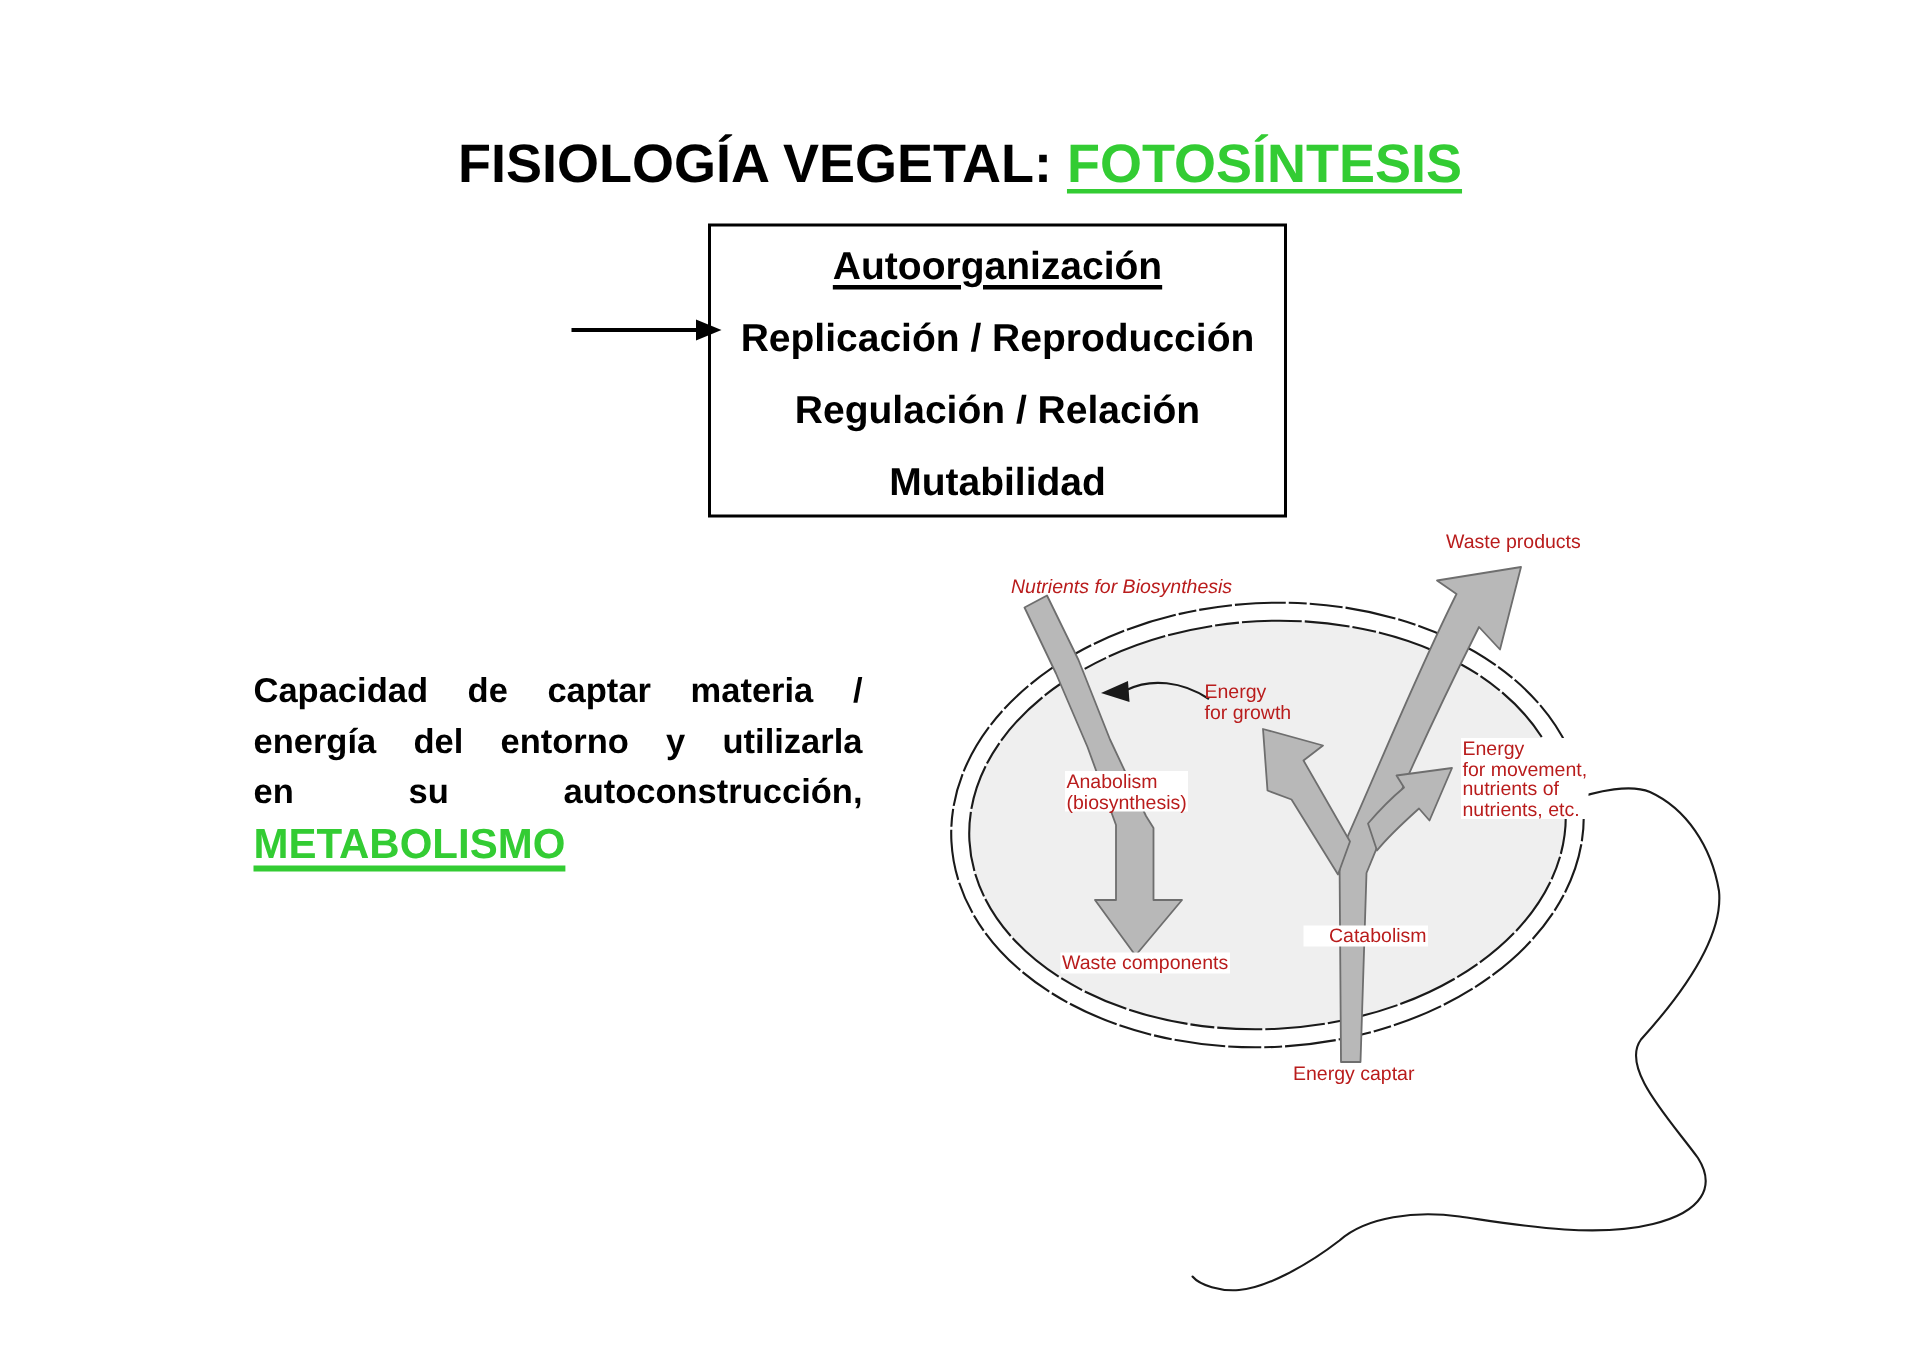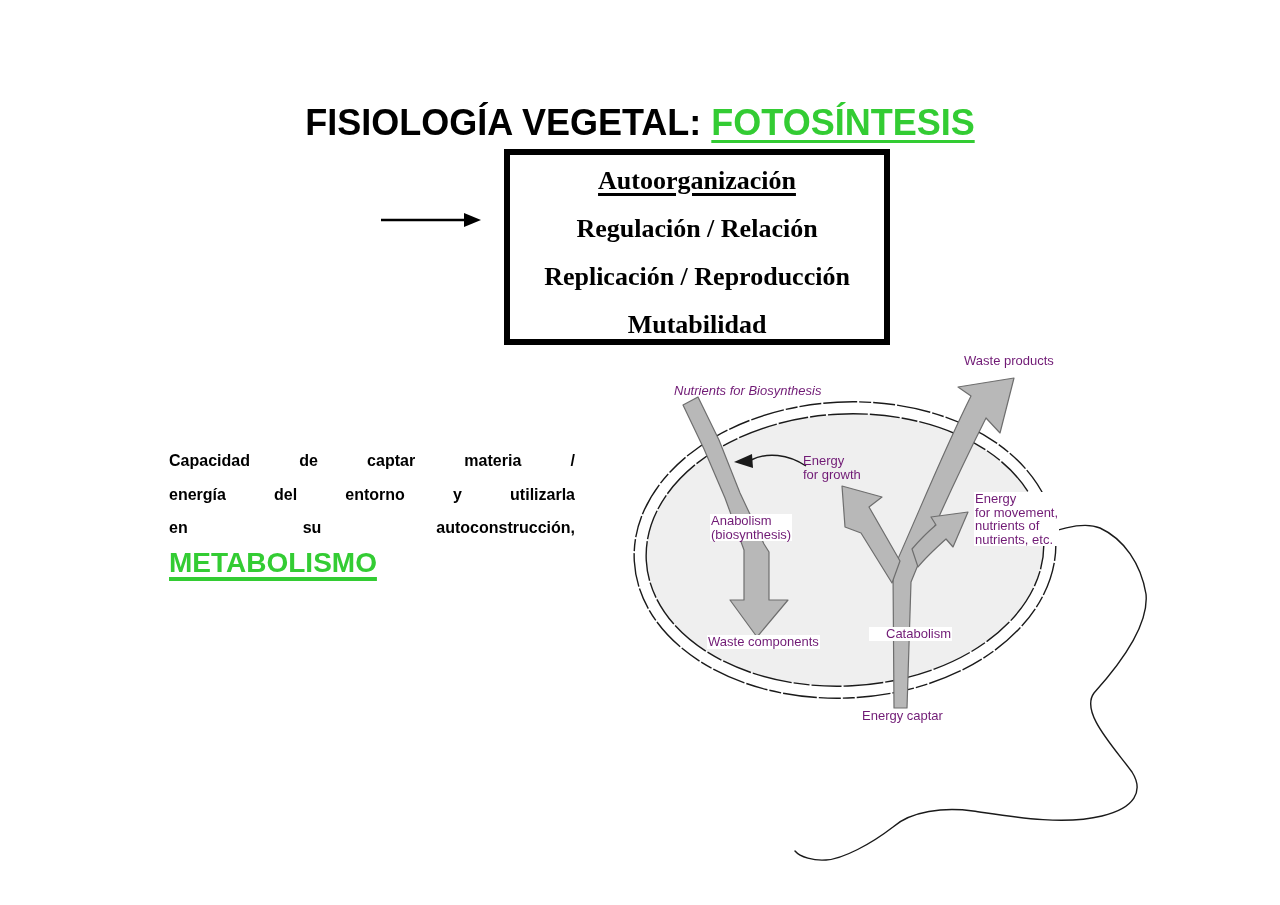--- a/index.html
+++ b/index.html
@@ -1,50 +1,50 @@
 <!DOCTYPE html>
 <html style="--accent-green: #33cc33; --arrow-gray: #b8b8b8; --arrow-outline: #6e6e6e; --cell-fill: #efefef; --text-black: #000000;"><head>
 <meta charset="utf-8">
 <style>
   html,body{margin:0;padding:0;background:#fff;}
   .page{position:relative;width:1280px;height:905px;background:#fff;overflow:hidden;
         font-family:"Liberation Sans","DejaVu Sans",sans-serif;color:#000;}
 
   
   .title{position:absolute;left:0;right:0;top:88px;text-align:center;
-         font-size:36px;font-weight:bold;white-space:pre;margin-top:14px;}
+         font-size:36px;font-weight:bold;white-space:pre;}
   .title .hl{color:var(--accent-green,#33cc33);text-decoration:underline;
              text-decoration-thickness:3px;text-underline-offset:5px;}
 
   
   .organisms{position:absolute;left:170px;top:203px;font-size:27px;font-weight:bold;
              letter-spacing:-0.5px;}
   .org-arrow{position:absolute;left:378px;top:207px;}
 
   
-  .props-box{position:absolute;left:504px;top:149px;width:386px;height:196px;
-             border:6px solid #000000;box-sizing:border-box;padding-top:2px;font-family:Liberation Serif, serif;}
+  .props-box{position:absolute;left:472px;top:149px;width:386px;height:196px;
+             border:2px solid #000000;box-sizing:border-box;padding-top:2px;}
   .props-box .line{height:48px;line-height:48px;text-align:center;
                    font-size:26px;font-weight:bold;}
   .props-box .line.u{text-decoration:underline;text-decoration-thickness:2.5px;
                      text-underline-offset:4px;}
 
   
   .para{position:absolute;left:169px;top:444px;width:406px;}
-  .para .pline{font-size:16px;font-weight:bold;line-height:33.5px;
+  .para .pline{font-size:23px;font-weight:bold;line-height:33.5px;
                text-align:justify;text-align-last:justify;}
   .para .pline.gap{margin-top:9px;}
   .metab{margin-top:2px;font-size:28px;font-weight:bold;
          color:var(--accent-green,#33cc33);text-decoration:underline;
          text-decoration-thickness:4px;text-underline-offset:5px;width:max-content;}
 
   
   .diagram{position:absolute;left:630px;top:350px;width:530px;height:530px;}
   .diagram svg{position:absolute;left:0;top:0;}
-  .dlabel{position:absolute;font-size:13px;line-height:13.5px;color:#701a75;
+  .dlabel{position:absolute;font-size:13px;line-height:13.5px;color:#b91c1c;
           white-space:nowrap;}
   .dlabel.bg{background:#fff;padding:0 1px;}
   .membrane{fill:none;stroke:#1a1a1a;stroke-width:1.4;}
   .cellfill{fill:var(--cell-fill,#efefef);stroke:#1a1a1a;stroke-width:1.4;}
   .arr{fill:var(--arrow-gray,#b8b8b8);stroke:var(--arrow-outline,#6e6e6e);
        stroke-width:1.2;stroke-linejoin:round;}
   .thin{fill:none;stroke:#1a1a1a;stroke-width:1.5;}
   .thinhead{fill:#1a1a1a;stroke:none;}
   .flag{fill:none;stroke:#1a1a1a;stroke-width:1.4;stroke-linecap:round;}
 </style>
@@ -56,22 +56,22 @@
   <div class="title"><span>FISIOLOGÍA VEGETAL: </span><span class="hl">FOTOSÍNTESIS</span></div>
 
 
   <svg class="org-arrow" width="106" height="26" viewBox="0 0 106 26">
     <line x1="3" y1="13" x2="87" y2="13" stroke="#000" stroke-width="2.6"></line>
     <polygon points="86,6 103,13 86,20" fill="#000"></polygon>
   </svg>
 
   <div class="props-box">
     <div class="line u">Autoorganización</div>
+    <div class="line">Replicación / Reproducción</div>
     <div class="line">Regulación / Relación</div>
-    <div class="line">Replicación / Reproducción</div>
     <div class="line">Mutabilidad</div>
   </div>
 
   <div class="para">
     <div class="pline">Capacidad de captar materia /</div>
     <div class="pline">energía del entorno y utilizarla</div>
     <div class="pline">en su autoconstrucción,</div>
     <div class="metab">METABOLISMO</div>
   </div>
 
@@ -117,17 +117,17 @@
       <div>Anabolism</div>
       <div>(biosynthesis)</div>
     </div>
     <div class="dlabel bg" style="left:344px;top:142px;">
       <div>Energy</div>
       <div>for movement,</div>
       <div>nutrients of</div>
       <div>nutrients, etc.</div>
     </div>
     <div class="dlabel bg" style="left:77px;top:285px;">Waste components</div>
-    <div class="dlabel bg" style="left:239px;top:277px;padding-left:17px;">Catabolism</div>
+    <div class="dlabel bg" style="left:239px;top:267px;padding-left:17px;">Catabolism</div>
     <div class="dlabel" style="left:232px;top:359px;">Energy captar</div>
   </div>
 
 </div>
 
 </body></html>

